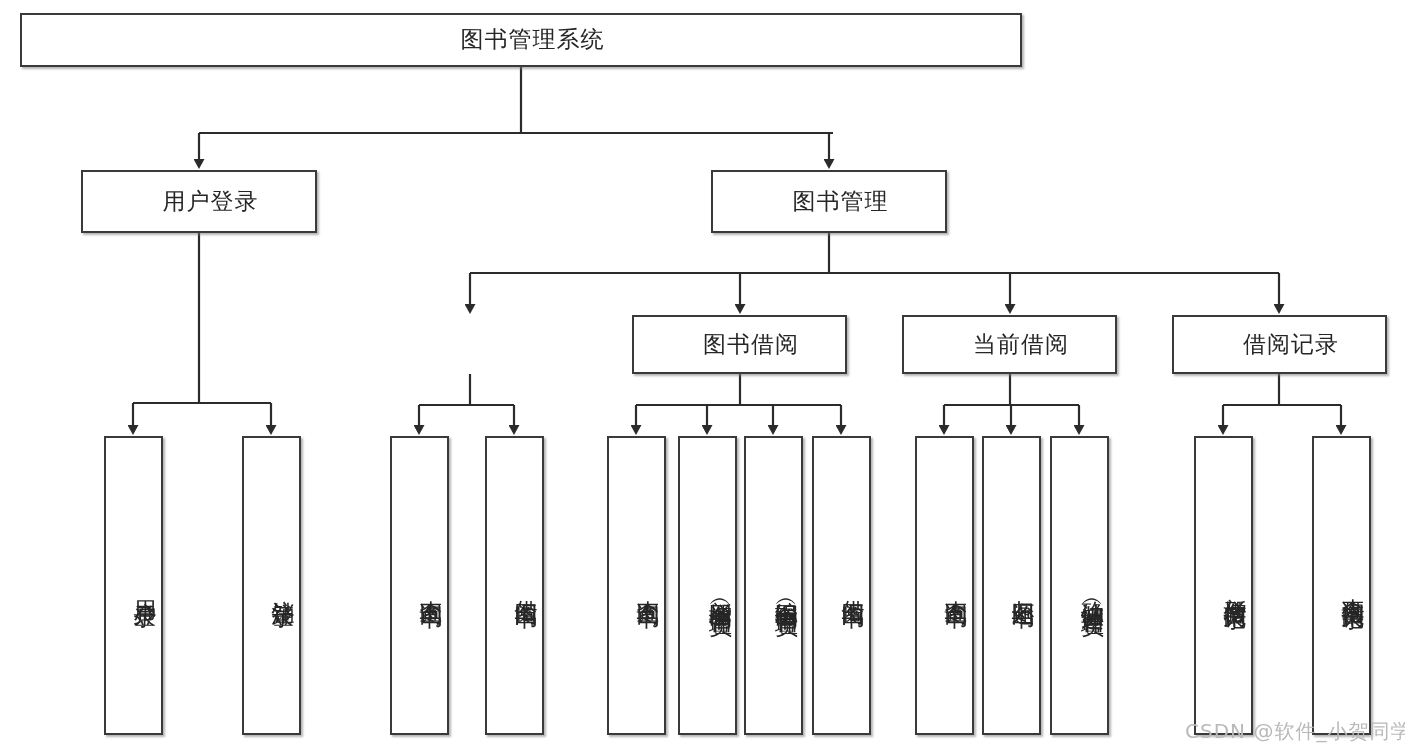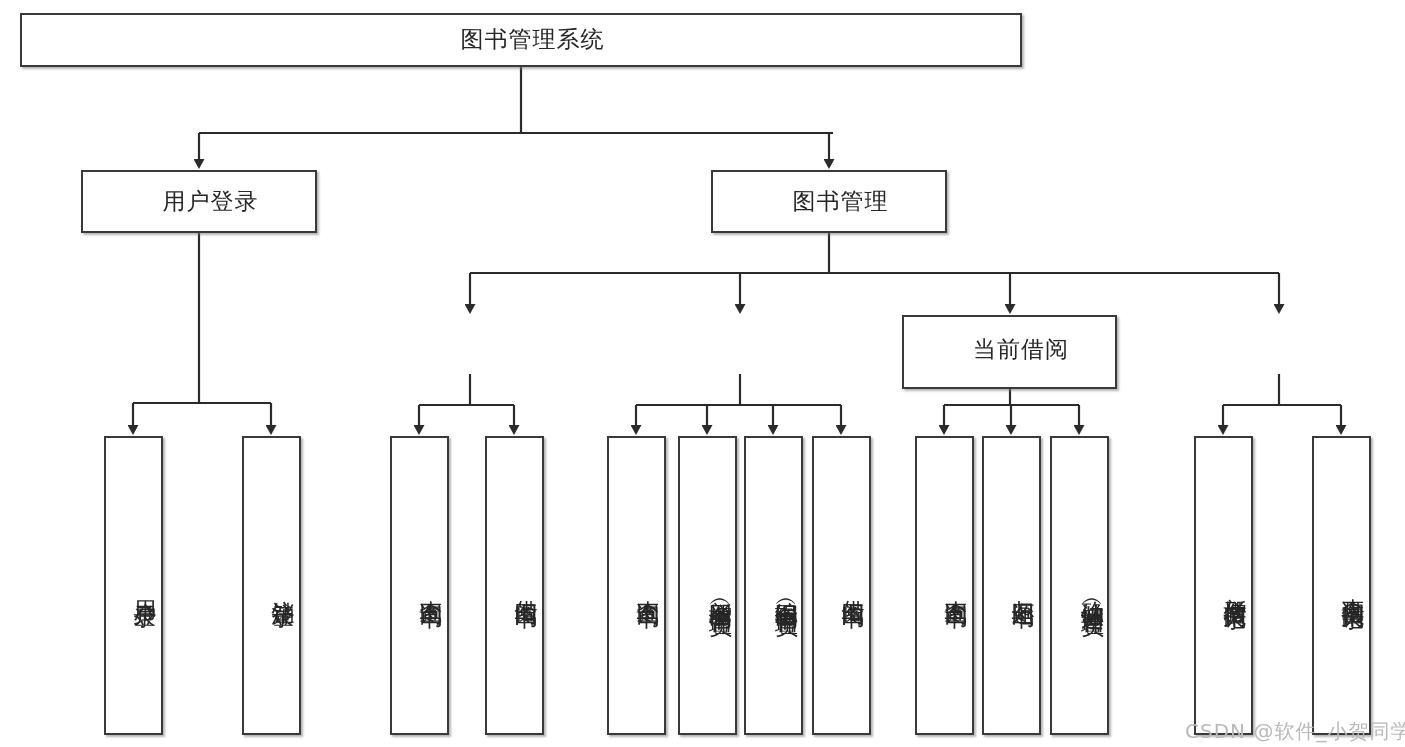--- a/index.html
+++ b/index.html
@@ -126,22 +126,28 @@
     <span>图书管理系统</span>
   </div>
 
   <div class="node horizontal" style="left:81px; top:170px; width:236px; height:63px;">
     <span>用户登录</span>
   </div>
   <div class="node horizontal" style="left:711px; top:170px; width:236px; height:63px;justify-content:center;">
     <span>图书管理</span>
   </div>
 
-  <div class="node horizontal" style="left:902px; top:315px; width:215px; height:74px;font-family:Liberation Mono, monospace;">
+  <div class="node horizontal" style="left:632px; top:315px; width:215px; height:59px;">
+    <span>图书借阅</span>
+  </div>
+  <div class="node horizontal" style="left:902px; top:315px; width:215px; height:59px;">
     <span>当前借阅</span>
+  </div>
+  <div class="node horizontal" style="left:1172px; top:315px; width:215px; height:59px;">
+    <span>借阅记录</span>
   </div>
 
   <div class="node vertical centered" style="left:104px; top:436px; width:59px; height:299px;">
     <span>用户登录</span>
   </div>
   <div class="node vertical centered" style="left:242px; top:436px; width:59px; height:299px;">
     <span>注销登录</span>
   </div>
 
   <div class="node vertical centered" style="left:390px; top:436px; width:59px; height:299px;">

